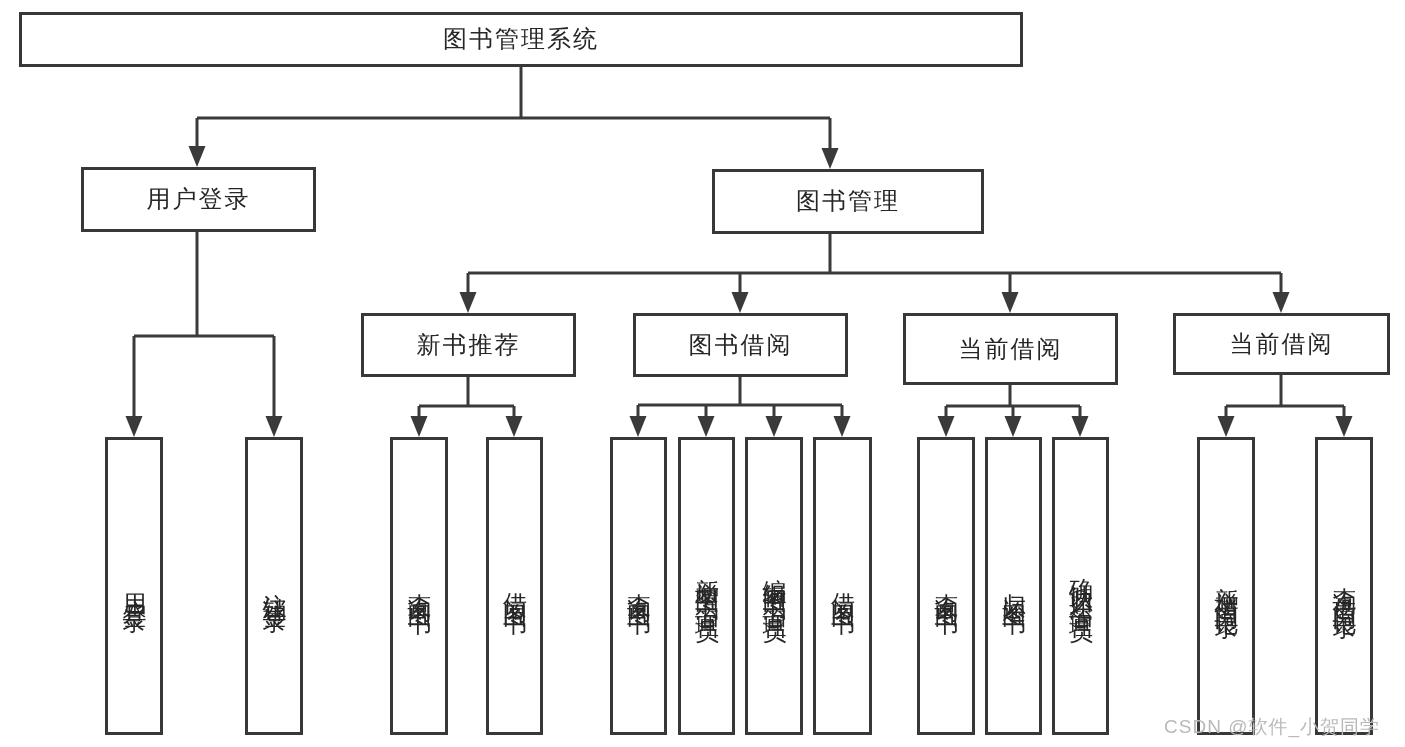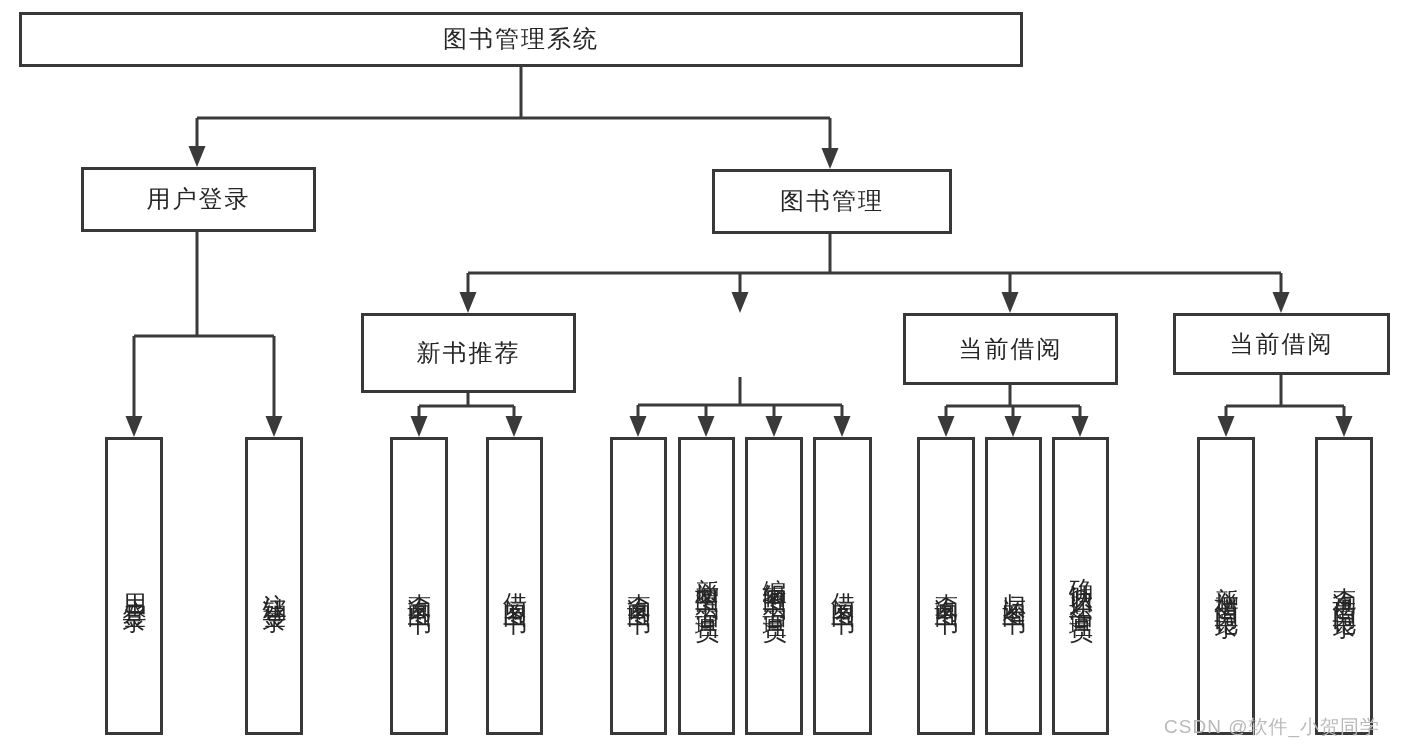--- a/index.html
+++ b/index.html
@@ -86,23 +86,24 @@
       M937.5 416H954.5L946 437Z
       M1004.5 416H1021.5L1013 437Z
       M1071.5 416H1088.5L1080 437Z
       M1217.5 416H1234.5L1226 437Z
       M1335.5 416H1352.5L1344 437Z"></path>
   </svg>
 
   <div class="node h" style="left:19px; top:12px; width:1004px; height:55px;">图书管理系统</div>
 
   <div class="node h" style="left:81px; top:167px; width:235px; height:65px;">用户登录</div>
-  <div class="node h" style="left:712px; top:169px; width:240px; height:65px;">图书管理</div>
+  <div class="node h" style="left:712px; top:169px; width:272px; height:65px;">图书管理</div>
 
-  <div class="node h" style="left:361px; top:313px; width:215px; height:80px;">新书推荐</div>
+  <div class="node h" style="left:361px; top:313px; width:215px; height:64px;">新书推荐</div>
+  <div class="node h" style="left:633px; top:313px; width:215px; height:64px;">图书借阅</div>
   <div class="node h" style="left:903px; top:313px; width:215px; height:72px;">当前借阅</div>
   <div class="node h" style="left:1173px; top:313px; width:217px; height:62px;">当前借阅</div>
 
   <div class="node v" style="left:105px; top:437px; width:58px; height:298px;">用户登录</div>
   <div class="node v" style="left:245px; top:437px; width:58px; height:298px;">注销登录</div>
 
   <div class="node v" style="left:390px; top:437px; width:58px; height:298px;">查询图书</div>
   <div class="node v" style="left:486px; top:437px; width:57px; height:298px;">借阅图书</div>
 
   <div class="node v" style="left:610px; top:437px; width:57px; height:298px;">查询图书</div>

